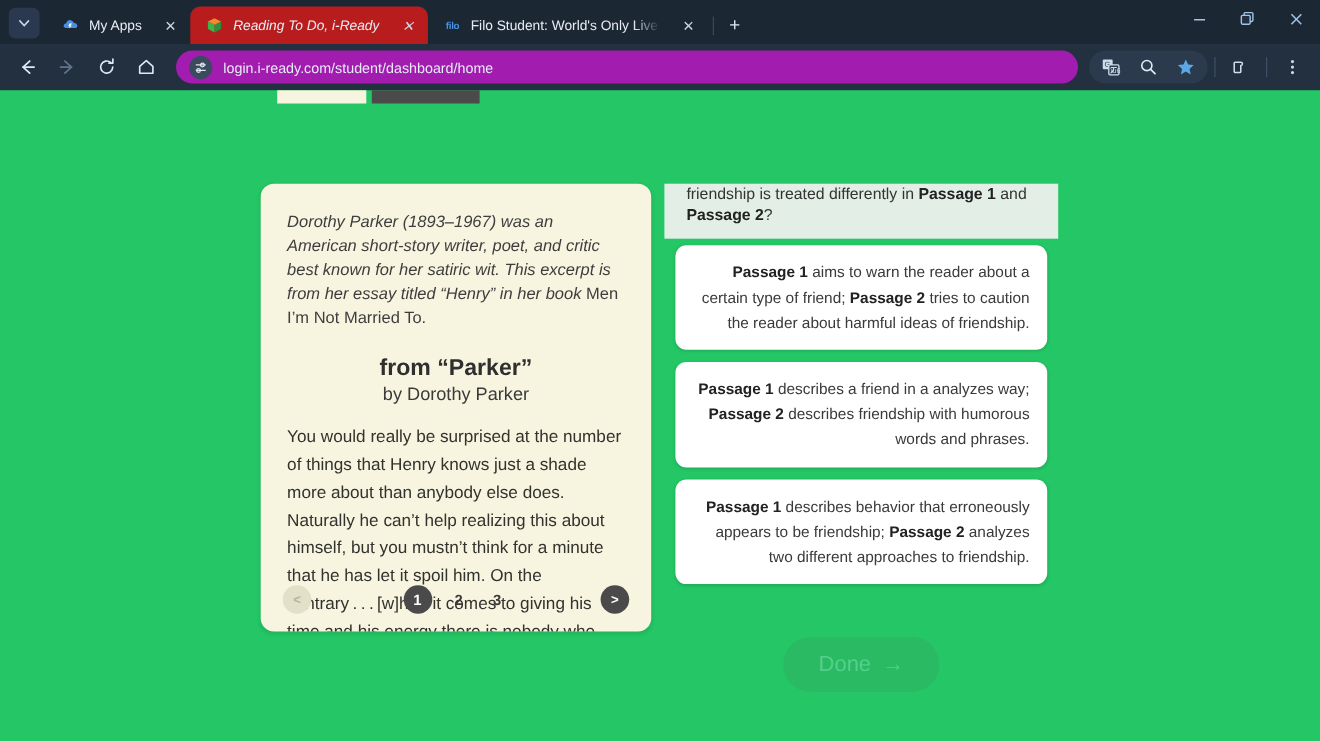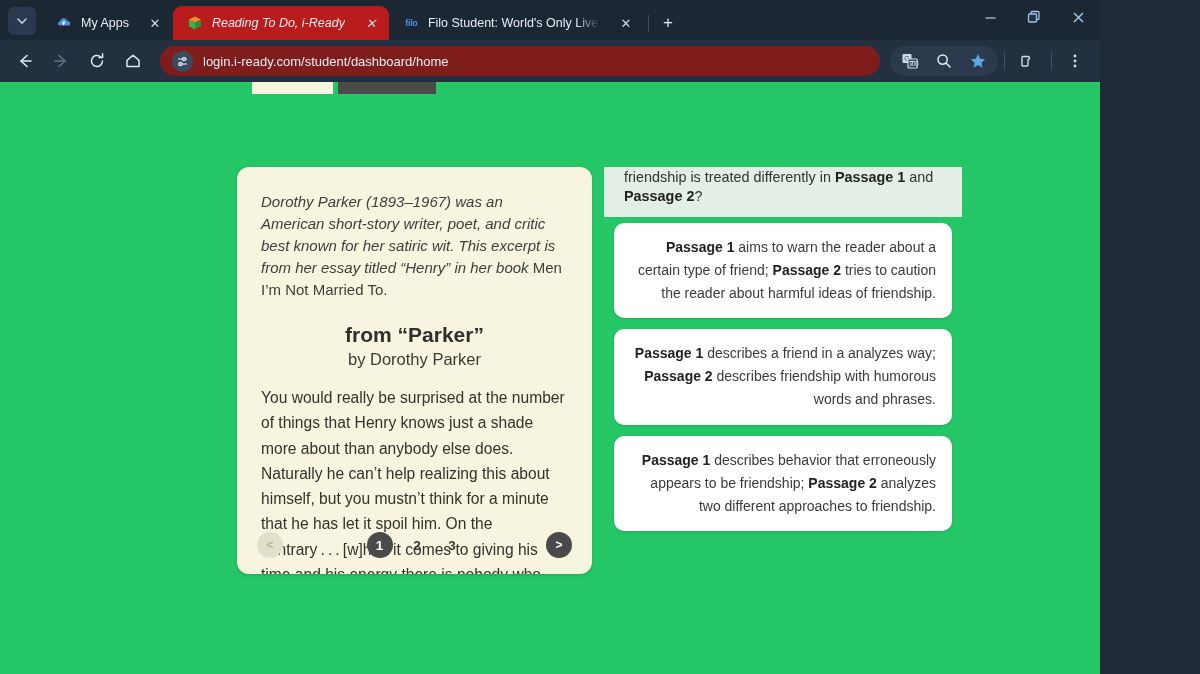--- a/index.html
+++ b/index.html
@@ -4,21 +4,21 @@
 <style>
   * { box-sizing: border-box; margin: 0; padding: 0; }
   html, body {
     width: 1200px; height: 674px;
     overflow: hidden;
     font-family: "Liberation Sans", sans-serif;
     background: #1f2a37;
   }
 
   
-  .browser { width: 1100px; height: 674px; display: flex; flex-direction: column; }
+  .browser { width: 1200px; height: 674px; display: flex; flex-direction: column; }
 
   .tabstrip {
     height: 40px; background: #1c2734; display: flex; align-items: flex-end;
     position: relative; flex: 0 0 40px;
   }
   .tablist-toggle {
     width: 28px; height: 28px; margin: 0 6px 5px 8px; border-radius: 6px;
     background: #2b3950; display: flex; align-items: center; justify-content: center;
     color: #c7d4e4; font-size: 10px; flex: 0 0 auto;
   }
@@ -64,21 +64,21 @@
 
   .toolbar {
     height: 42px; background: #22303f; display: flex; align-items: center;
     padding: 0 8px; gap: 2px; flex: 0 0 42px;
   }
   .tbtn {
     width: 34px; height: 34px; border-radius: 50%;
     display: flex; align-items: center; justify-content: center; flex: 0 0 34px;
   }
   .omnibox {
-    flex: 1 1 auto; height: 30px; background: #7f1d1d; border-radius: 16px;
+    flex: 1 1 auto; height: 30px; background: #a21caf; border-radius: 16px;
     display: flex; align-items: center; padding: 0 12px; margin: 0 8px; gap: 10px;
     min-width: 0;
     text-align: center;
   }
   .omni-icon {
     width: 21px; height: 21px; border-radius: 50%; background: #3b4b5e;
     display: flex; align-items: center; justify-content: center; flex: 0 0 21px;
   }
   .omni-url {
     font-size: 13px; color: #e6edf5; white-space: nowrap; overflow: hidden;
@@ -356,15 +356,21 @@
       <div class="opt">
         <div class="opt-text"><b>Passage 1</b><span> describes a friend in a analyzes way; </span><b>Passage 2</b><span> describes friendship with humorous words and phrases.</span></div>
       </div>
 
 
       <div class="opt">
         <div class="opt-text"><b>Passage 1</b><span> describes behavior that erroneously appears to be friendship; </span><b>Passage 2</b><span> analyzes two different approaches to friendship.</span></div>
       </div>
     </div>
 
+    <div class="done-wrap">
+      <button class="done-btn">
+        <span>Done</span>
+        <span>→</span>
+      </button>
+    </div>
 
   </div>
 </div>
 
 </body></html>

